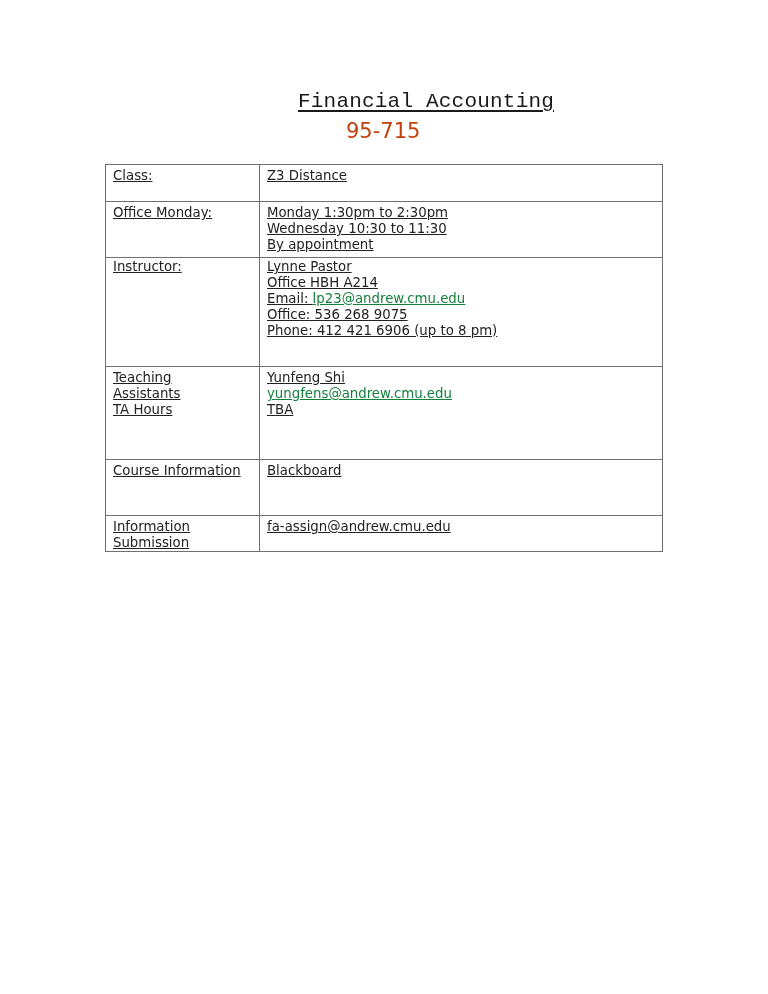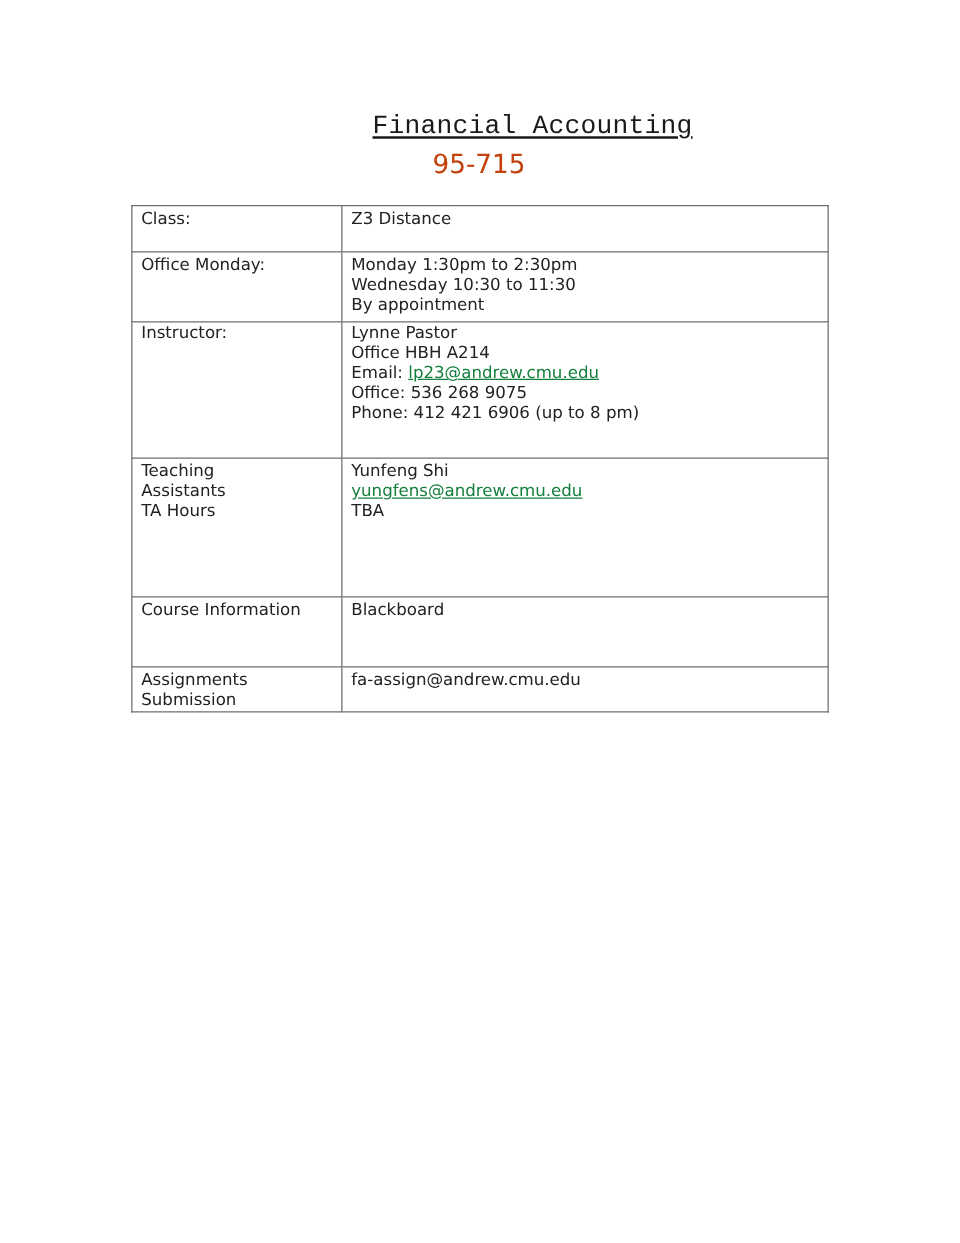--- a/index.html
+++ b/index.html
@@ -15,21 +15,22 @@
       position: absolute; left: 346px; top: 119px;
       font-size: 21px; line-height: 24px; color: #c2410c;
     }
     table.info {
       position: absolute; left: 105px; top: 164px;
       width: 558px; border-collapse: collapse;
       font-size: 13.3px; line-height: 16px;
     }
     table.info td {
       border: 1px solid #6f6f6f; vertical-align: top;
-      padding: 3px 21px 0 7px;
+      padding: 3px 7px 0 7px;
+      text-decoration: underline;
     }
     table.info td.label { width: 139px; }
     a.link { color: #15803d; text-decoration: underline; }
     .line { display: block; white-space: nowrap; }
   </style>
 </head>
 <body>
 
 <div class="title"><span class="title-underline">Financial Accounting</span></div>
 <div class="code">95-715</div>
@@ -59,21 +60,21 @@
           <span class="line">Instructor:</span>
         </td>
     <td style="padding-top:1px">
       <span class="line">Lynne Pastor</span>
       <span class="line">Office HBH A214</span>
       <span class="line"><span>Email: </span><a class="link">lp23@andrew.cmu.edu</a></span>
       <span class="line">Office: 536 268 9075</span>
       <span class="line">Phone: 412 421 6906 (up to 8 pm)</span>
     </td>
   </tr>
-  <tr style="height:111px">
+  <tr style="height:93px">
     <td class="label">
       <span class="line">Teaching</span>
       <span class="line">Assistants</span>
       <span class="line">TA Hours</span>
     </td>
     <td>
       <span class="line">Yunfeng Shi</span>
       <span class="line"><a class="link">yungfens@andrew.cmu.edu</a></span>
       <span class="line">TBA</span>
     </td>
@@ -81,21 +82,21 @@
   <tr style="height:56px">
     <td class="label">
           <span class="line">Course Information</span>
         </td>
     <td>
           <span class="line">Blackboard</span>
         </td>
   </tr>
   <tr style="height:36px">
     <td class="label">
-      <span class="line">Assignments</span>
+      <span class="line">Information</span>
       <span class="line">Submission</span>
     </td>
     <td>
           <span class="line">fa-assign@andrew.cmu.edu</span>
         </td>
   </tr>
 </tbody>
   </table>
 
 </body></html>

